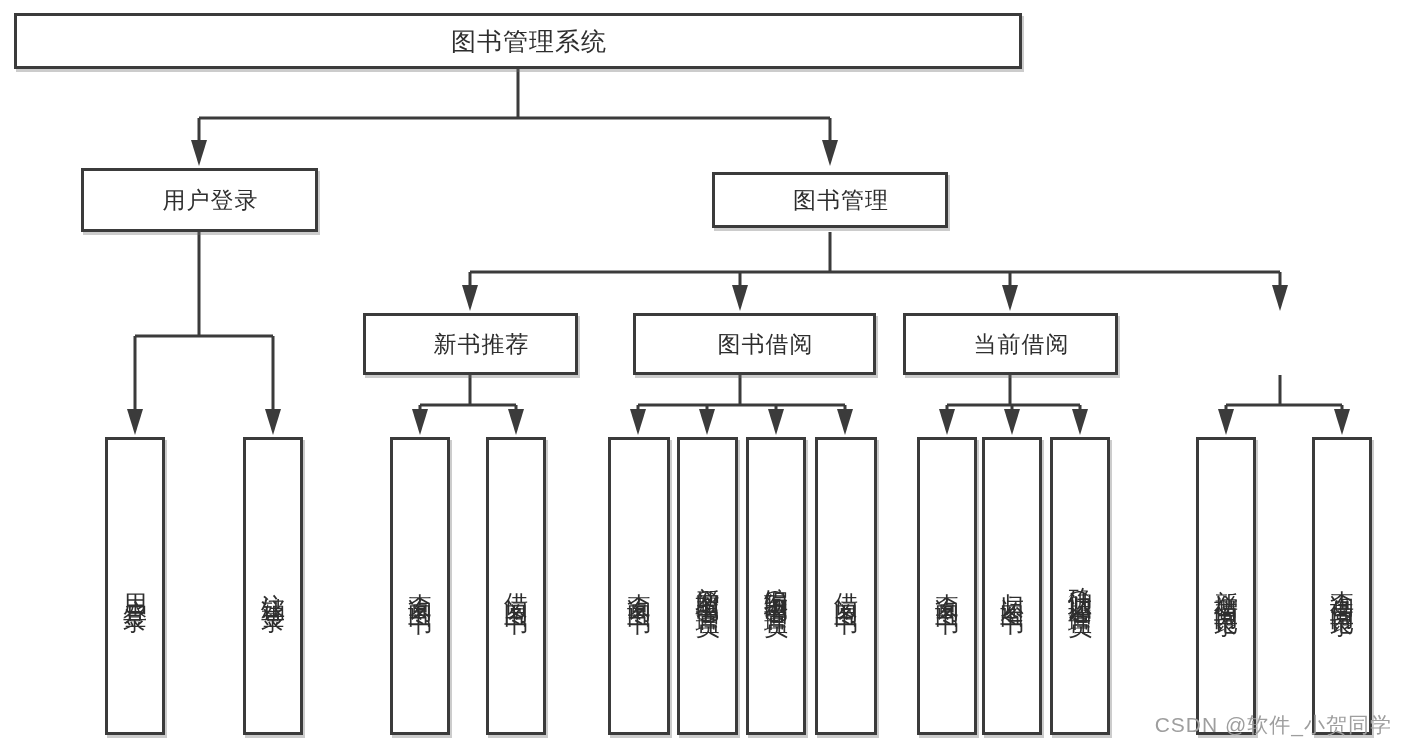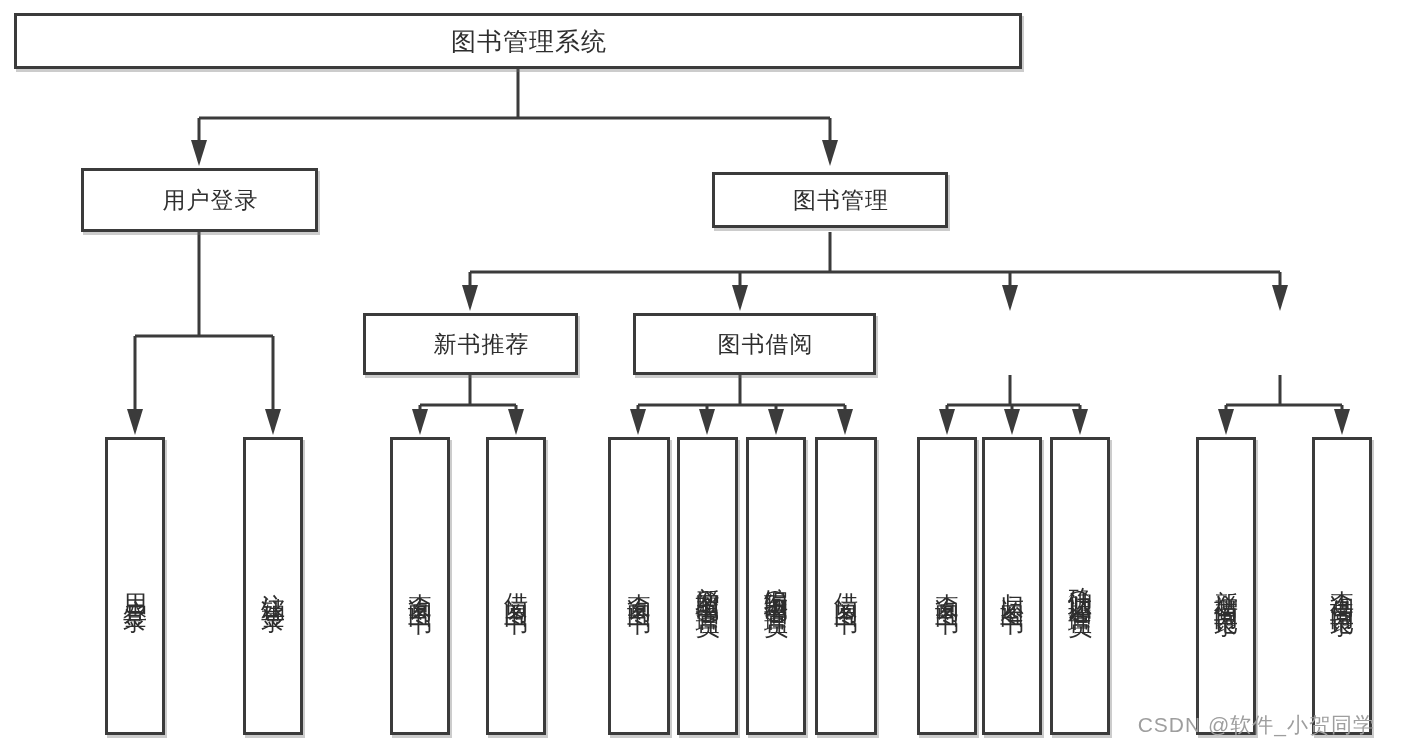--- a/index.html
+++ b/index.html
@@ -51,21 +51,21 @@
     writing-mode: vertical-rl;
     text-orientation: mixed;
     font-size: 24px;
     letter-spacing: 6px;
     line-height: 1;
     white-space: nowrap;
   }
   #watermark {
     position: absolute;
     top: 711px;
-    right: 30px;
+    right: 13px;
     font-size: 21px;
     color: #9e9e9e;
     letter-spacing: 1px;
     white-space: nowrap;
   }
 </style>
 </head>
 <body>
 
 <div id="stage">
@@ -117,20 +117,21 @@
     </g>
   </svg>
 
   <div class="box root" style="left:14px; top:13px; width:1008px; height:56px;">图书管理系统</div>
 
   <div class="box lvl2" style="left:81px; top:168px; width:237px; height:64px;">用户登录</div>
   <div class="box lvl2" style="left:712px; top:172px; width:236px; height:56px;">图书管理</div>
 
   <div class="box lvl3" style="left:363px; top:313px; width:215px; height:62px;">新书推荐</div>
   <div class="box lvl3" style="left:633px; top:313px; width:243px; height:62px;">图书借阅</div>
+  <div class="box lvl3" style="left:903px; top:313px; width:215px; height:62px;">当前借阅</div>
 
   <div class="vbox" style="left:105px; top:437px; width:60px; height:298px;">
     <span>用户登录</span>
   </div>
   <div class="vbox" style="left:243px; top:437px; width:60px; height:298px;">
     <span>注销登录</span>
   </div>
 
   <div class="vbox" style="left:390px; top:437px; width:60px; height:298px;">
     <span>查询图书</span>

